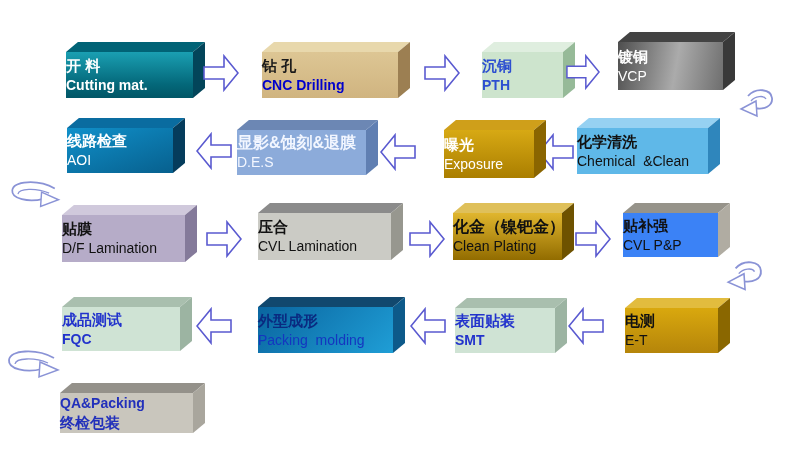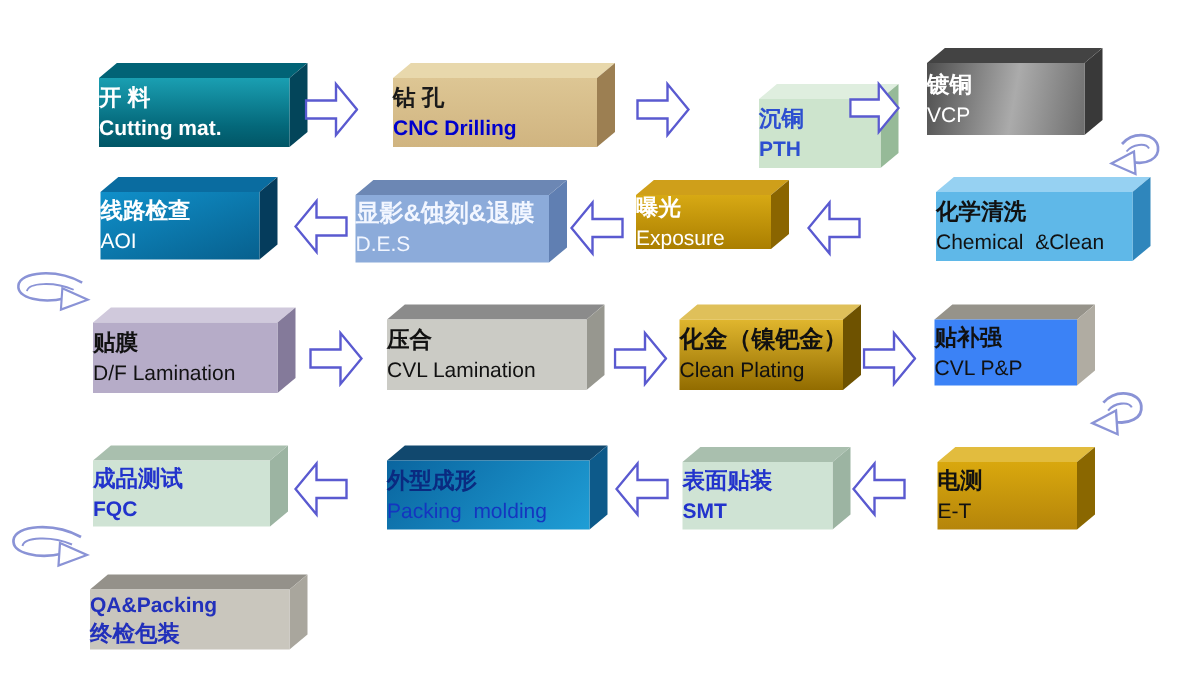--- a/index.html
+++ b/index.html
@@ -51,21 +51,21 @@
       <div class="t-en" style="color: rgb(0, 0, 204);">CNC Drilling</div>
     </div>
   </div>
 
   <div class="arrow" style="left:424px;top:52px;">
     <svg width="36" height="42" viewBox="0 0 36 42">
         <polygon points="1,15 21,15 21,4 35,21 21,38 21,27 1,27" fill="#ffffff" stroke="currentColor" stroke-width="1.6"></polygon>
       </svg>
   </div>
 
-  <div class="box3d en-bold" style="left:482px;top:56px;width:93px;height:56px;margin-left:24px;">
+  <div class="box3d en-bold" style="left:482px;top:42px;width:93px;height:56px;">
     <div class="b-top" style="background: rgb(223, 238, 223);"></div>
     <div class="b-side" style="background: rgb(150, 186, 152);"></div>
     <div class="b-front" style="background: rgb(205, 228, 205);">
       <div class="t-zh" style="color: rgb(45, 79, 208);">沉铜</div>
       <div class="t-en" style="color: rgb(45, 79, 208);">PTH</div>
     </div>
   </div>
 
   <div class="arrow" style="left:566px;top:52px;">
     <svg width="34" height="40" viewBox="0 0 36 42">
@@ -83,36 +83,36 @@
   </div>
 
   <div class="loop" style="left:736px;top:88px;">
     <svg width="40" height="38" viewBox="0 0 40 38">
       <path d="M12,8 C20,-1 35,1 36,10 C37,18 28,22 19,20" fill="none" stroke="currentColor" stroke-width="1.8"></path>
       <path d="M15,13 C19,8 28,7 30,11" fill="none" stroke="currentColor" stroke-width="1.3"></path>
       <polygon points="20,13 5,21 21,28" fill="#ffffff" stroke="currentColor" stroke-width="1.5"></polygon>
     </svg>
   </div>
 
-  <div class="box3d" style="left:624px;top:118px;width:143px;height:56px;">
+  <div class="box3d" style="left:577px;top:118px;width:143px;height:56px;">
     <div class="b-top" style="background: rgb(150, 209, 242);"></div>
     <div class="b-side" style="background: rgb(47, 134, 188);"></div>
     <div class="b-front" style="background: rgb(95, 184, 232);">
       <div class="t-zh" style="color: rgb(17, 17, 17);">化学清洗</div>
       <div class="t-en" style="color: rgb(17, 17, 17);">Chemical  &amp;Clean</div>
     </div>
   </div>
 
   <div class="arrow" style="left:538px;top:131px;">
     <svg width="36" height="42" viewBox="0 0 36 42">
         <polygon points="35,15 15,15 15,4 1,21 15,38 15,27 35,27" fill="#ffffff" stroke="currentColor" stroke-width="1.6"></polygon>
       </svg>
   </div>
 
-  <div class="box3d" style="left:424px;top:120px;width:102px;height:46px;">
+  <div class="box3d" style="left:444px;top:120px;width:102px;height:58px;">
     <div class="b-top" style="background: rgb(207, 159, 26);"></div>
     <div class="b-side" style="background: rgb(138, 101, 0);"></div>
     <div class="b-front" style="background: linear-gradient(rgb(215, 169, 20), rgb(170, 126, 0));">
       <div class="t-zh" style="color: rgb(255, 255, 255);">曝光</div>
       <div class="t-en" style="color: rgb(255, 255, 255);">Exposure</div>
     </div>
   </div>
 
   <div class="arrow" style="left:380px;top:131px;">
     <svg width="36" height="42" viewBox="0 0 36 42">

